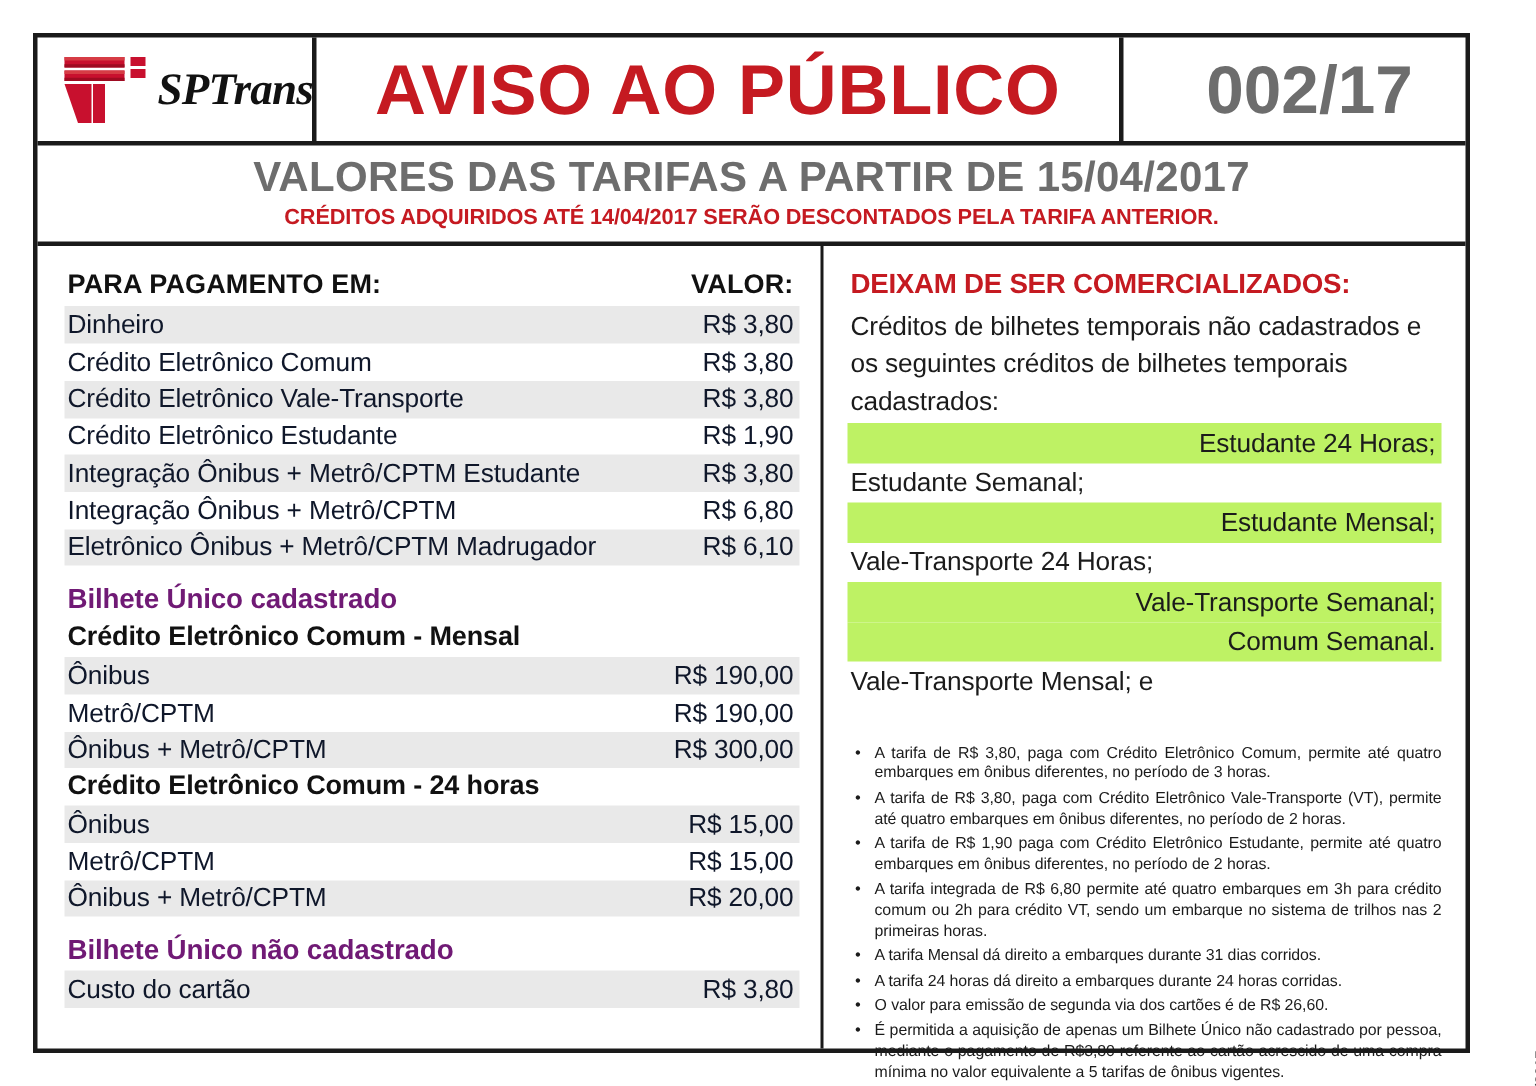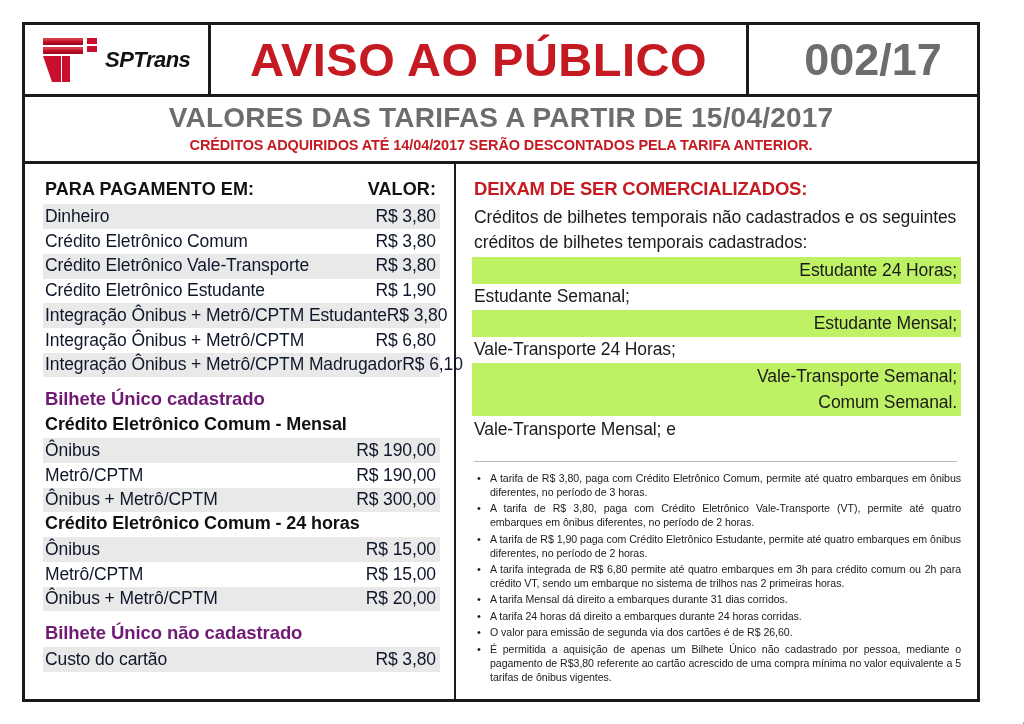--- a/index.html
+++ b/index.html
@@ -38,25 +38,26 @@
     width: 186px;
     border-right: 3px solid #1a1a1a;
     display: flex;
     align-items: center;
     justify-content: flex-start;
     padding-left: 14px;
     gap: 4px;
   }
   .logo-mark { width: 62px; height: 50px; flex: 0 0 auto; }
   .logo-word {
-    font-size: 22px;
+    font-size: 30px;
     font-weight: bold;
     font-style: italic;
     letter-spacing: -0.5px;
     color: #111;
+    font-family: Liberation Serif, serif;
   }
   .hdr-title {
     flex: 1 1 auto;
     border-right: 3px solid #1a1a1a;
     display: flex;
     align-items: center;
     justify-content: center;
   }
   .hdr-title span {
     color: #C51A21;
@@ -103,21 +104,21 @@
     line-height: 1.15;
   }
 
   
   .body {
     flex: 1 1 auto;
     display: flex;
     min-height: 0;
   }
   .col-left {
-    width: 431px;
+    width: 524px;
     flex: 0 0 auto;
     border-right: 2px solid #1a1a1a;
     padding: 14px 14px 8px 18px;
   }
   .col-right {
     flex: 1 1 auto;
     padding: 14px 16px 8px 16px;
     display: flex;
     flex-direction: column;
   }
@@ -301,21 +302,21 @@
           </div>
           <div class="row stripe">
             <span class="lbl">Integração Ônibus + Metrô/CPTM Estudante</span>
             <span class="val">R$ 3,80</span>
           </div>
           <div class="row">
             <span class="lbl">Integração Ônibus + Metrô/CPTM</span>
             <span class="val">R$ 6,80</span>
           </div>
           <div class="row stripe">
-            <span class="lbl">Integração Ônibus + Metrô/CPTM Madrugador</span>
+            <span class="lbl">Eletrônico Ônibus + Metrô/CPTM Madrugador</span>
             <span class="val">R$ 6,10</span>
           </div>
         </div>
 
         <div class="sec-red">Bilhete Único cadastrado</div>
         <div class="sec-black">Crédito Eletrônico Comum - Mensal</div>
 
         <div>
           <div class="row stripe">
             <span class="lbl">Ônibus</span>

